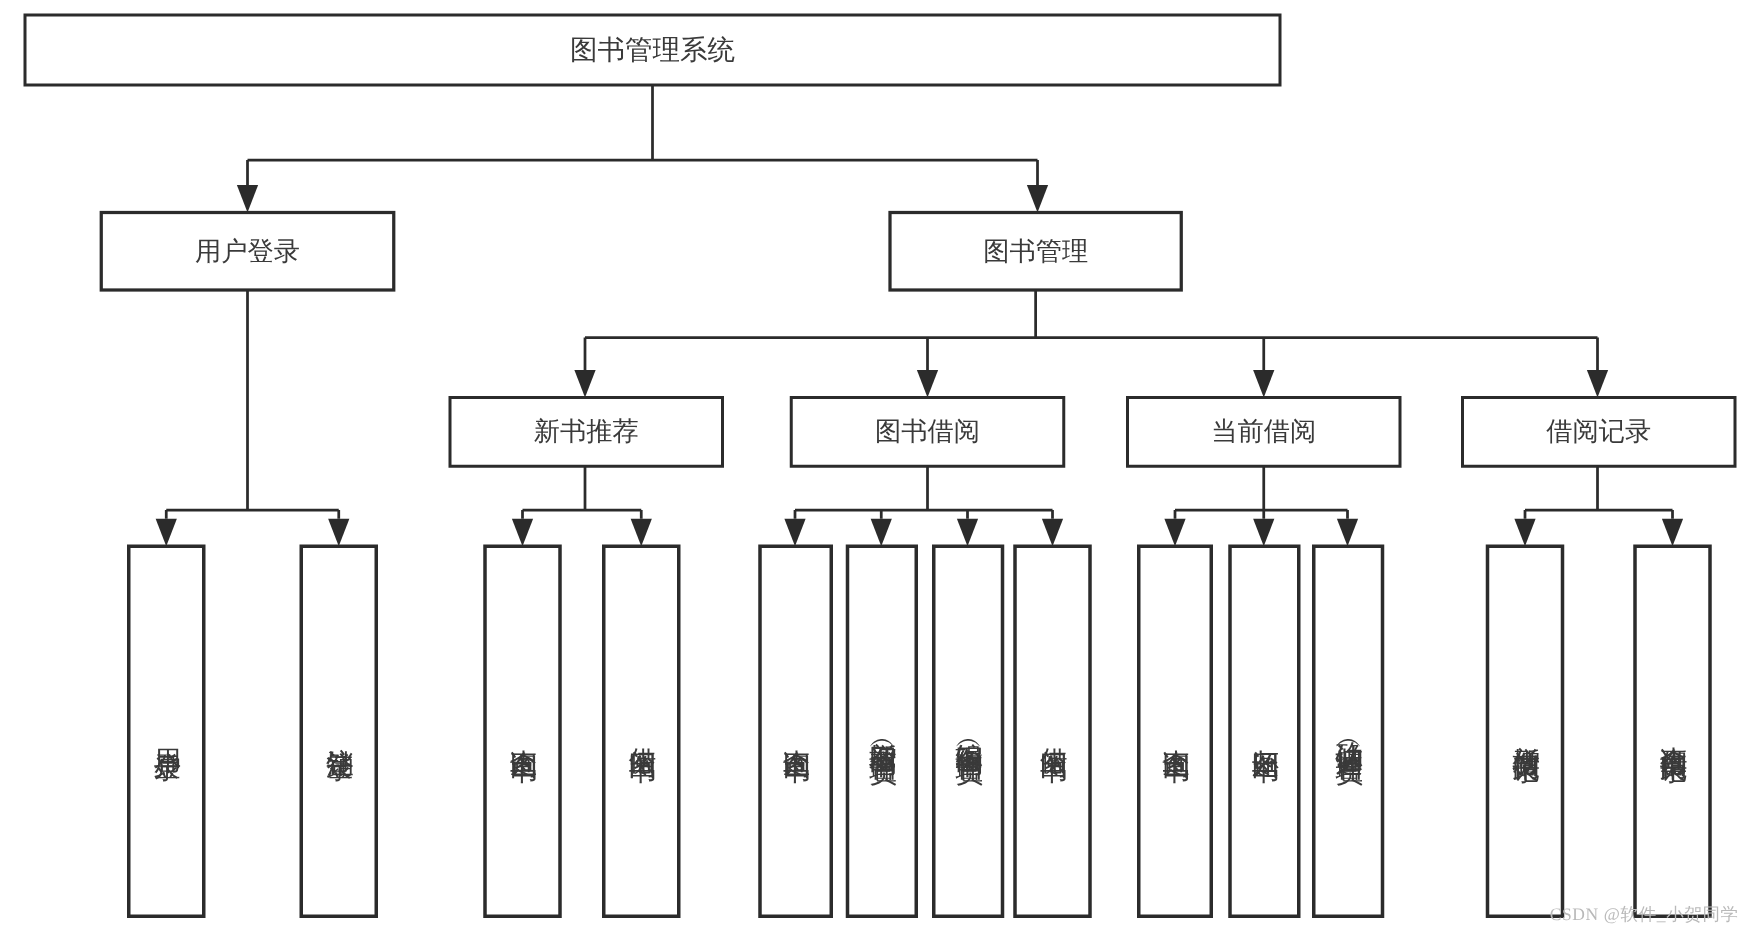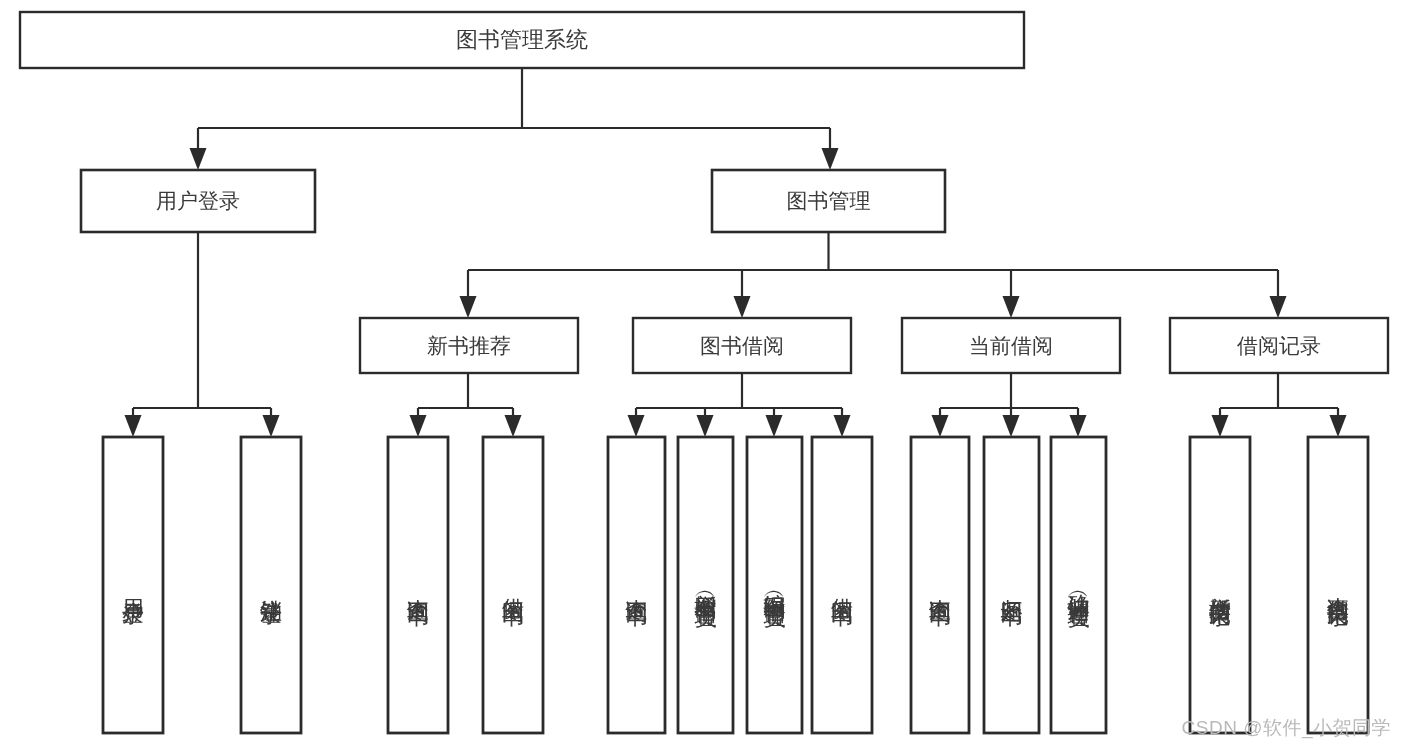--- a/index.html
+++ b/index.html
@@ -53,22 +53,22 @@
     line-height:1.18;
     letter-spacing:2px;
     color:#3a3a3a;
     white-space:nowrap;
   }
 
   .watermark{
     position:absolute;
     right:14px;
     bottom:6px;
-    font-family:Liberation Sans, sans-serif;
-    font-size:19px;
+    font-family:Liberation Serif, serif;
+    font-size:14px;
     color:#b9b9b9;
     letter-spacing:0.5px;
     user-select:none;
   }
 </style>
 </head>
 <body>
 
 <div id="diagram-root">
   <svg id="tree-svg" viewBox="0 0 1405 747">

